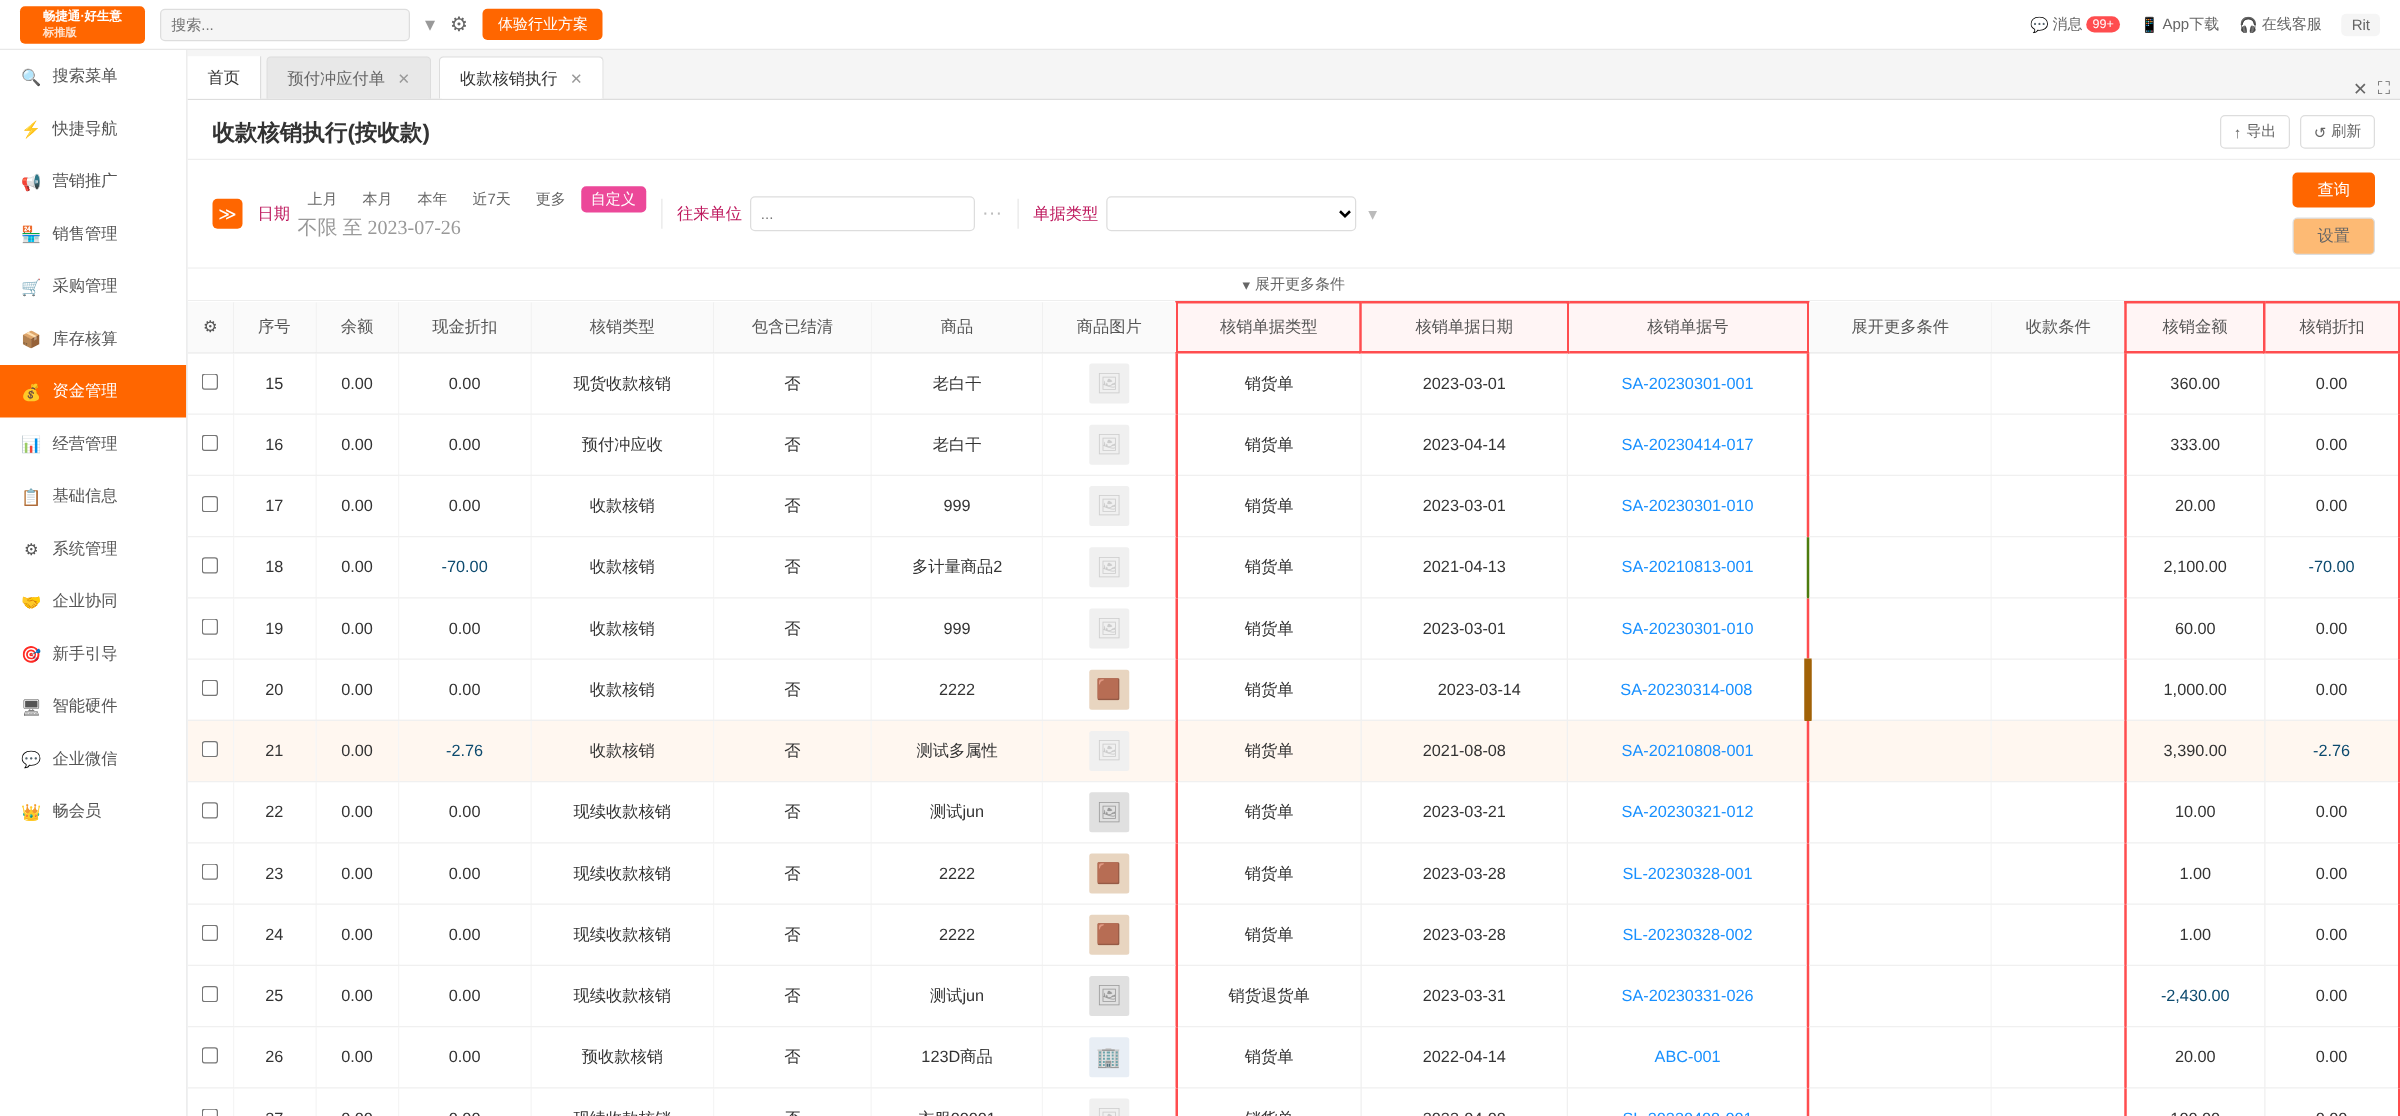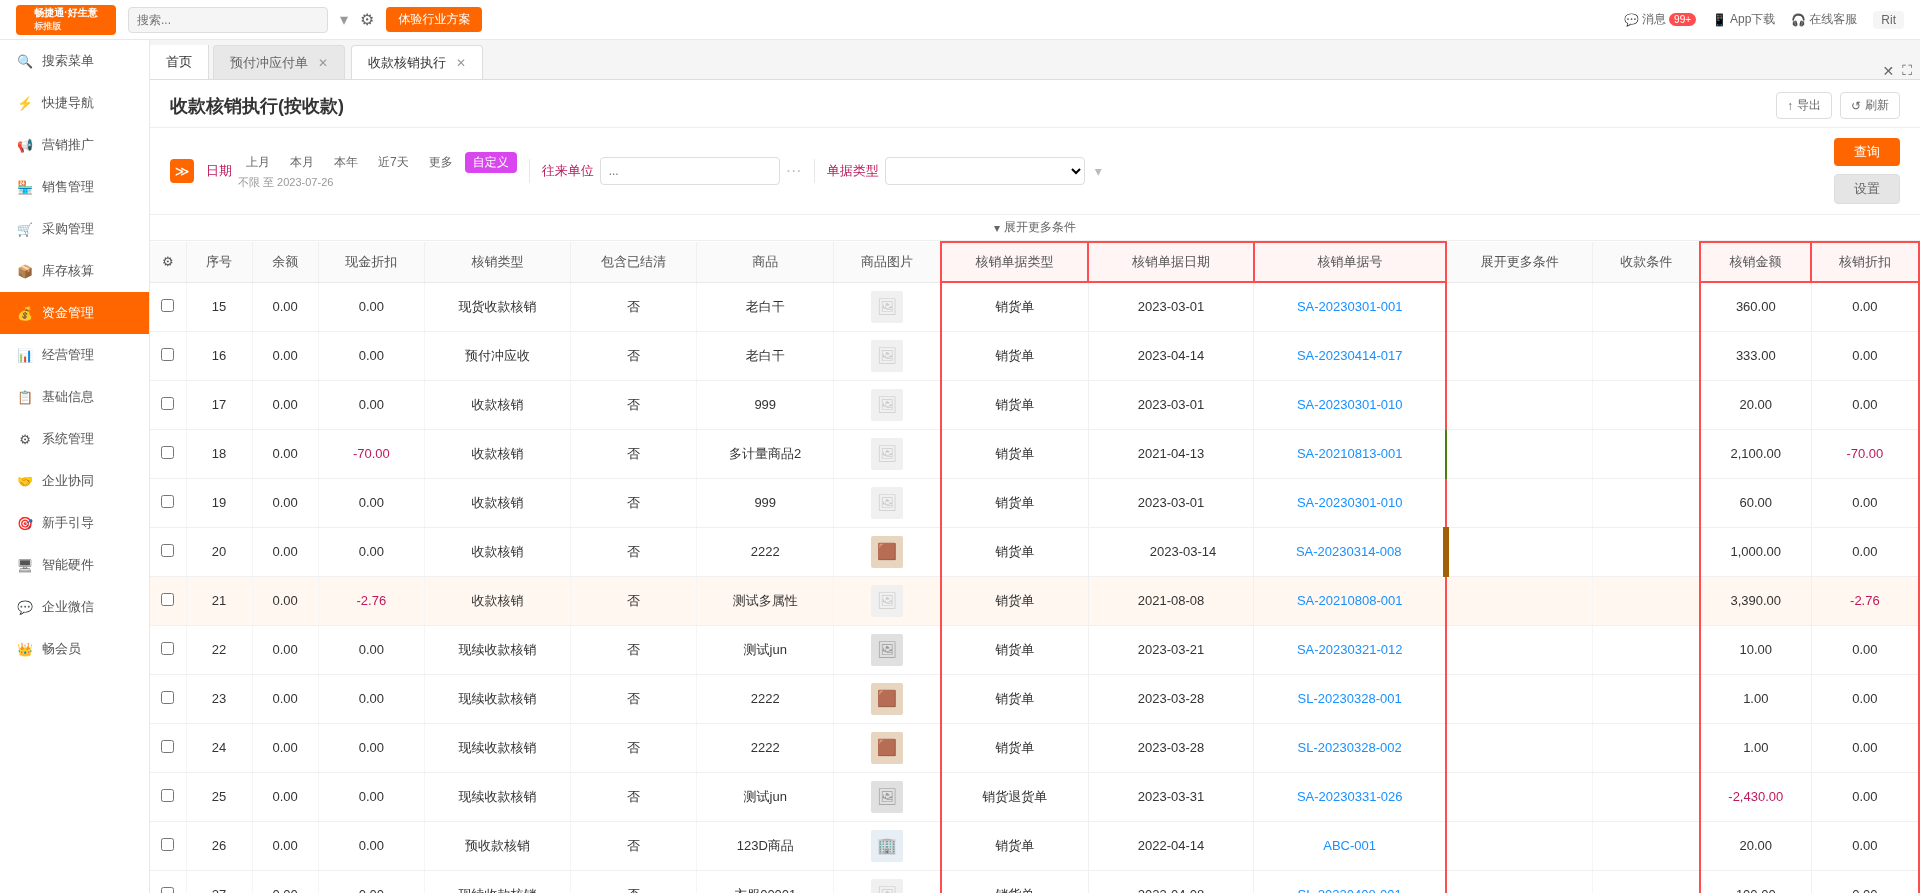--- a/index.html
+++ b/index.html
@@ -45,37 +45,37 @@
     .action-btn { display: flex; align-items: center; gap: 4px; padding: 4px 10px; border: 1px solid #ddd; border-radius: 4px; background: #fff; cursor: pointer; font-size: 12px; color: #666; }
 
     
     .filter-bar { background: #fff; padding: 10px 20px; border-bottom: 1px solid #eee; display: flex; align-items: center; gap: 12px; flex-wrap: wrap; }
     .filter-expand-btn { width: 24px; height: 24px; background: #ff6600; border-radius: 4px; display: flex; align-items: center; justify-content: center; color: #fff; cursor: pointer; font-size: 14px; flex-shrink: 0; }
     .filter-item { display: flex; align-items: center; gap: 6px; }
     .filter-label { color: #be185d; font-size: 13px; }
     .filter-date-group { display: flex; align-items: flex-start; flex-direction: column; gap: 2px; }
     .filter-date-btns { display: flex; gap: 4px; align-items: center; }
     .date-btn { padding: 2px 8px; border: none; background: none; cursor: pointer; color: #666; font-size: 12px; }
-    .date-btn.active { color: #fff; background: #d946ef; border-radius: 4px; }
-    .date-range { font-size: 11px; color: #999; }
+    .date-btn.active { color: #fff; background: #ec4899; border-radius: 4px; }
+    .date-range { font-size: 16px; color: #999; font-family: Liberation Serif, serif; }
     .filter-divider { width: 1px; height: 24px; background: #e8e8e8; }
     .filter-select { min-width: 180px; height: 28px; border: 1px solid #ddd; border-radius: 4px; padding: 0 8px; font-size: 12px; background: #fff; }
     .query-btn { background: #ff6600; color: #fff; border: none; border-radius: 4px; padding: 5px 20px; font-size: 13px; cursor: pointer; margin-left: auto; }
-    .settings-btn { background: #e5e5e5; color: #666; border: 1px solid #ddd; border-radius: 4px; padding: 5px 16px; font-size: 13px; cursor: pointer; }
+    .settings-btn { background: #fdba74; color: #666; border: 1px solid #ddd; border-radius: 4px; padding: 5px 16px; font-size: 13px; cursor: pointer; }
     .expand-more { text-align: center; background: #fff; padding: 4px 0; border-bottom: 1px solid #eee; }
     .expand-more-btn { background: none; border: none; cursor: pointer; color: #666; font-size: 12px; display: flex; align-items: center; gap: 4px; margin: 0 auto; }
 
     
     .table-container { flex: 1; overflow: auto; background: #fff; margin: 0; position: relative; }
     table { width: 100%; border-collapse: collapse; font-size: 13px; min-width: 1600px; }
     thead tr { background: #fafafa; }
     th { padding: 10px 8px; text-align: center; border-bottom: 1px solid #e8e8e8; border-right: 1px solid #f0f0f0; color: #555; font-weight: 500; white-space: nowrap; position: sticky; top: 0; background: #fafafa; z-index: 2; }
     td { padding: 8px 8px; text-align: center; border-bottom: 1px solid #f0f0f0; border-right: 1px solid #f5f5f5; white-space: nowrap; }
     tr.highlighted td { background: #fff7f0; }
-    .text-red { color: #be185d; }
+    .text-red { color: #0c4a6e; }
     .text-link { color: #1890ff; cursor: pointer; text-decoration: none; }
 
     
     ::-webkit-scrollbar { width: 6px; height: 6px; }
     ::-webkit-scrollbar-track { background: #f0f0f0; }
     ::-webkit-scrollbar-thumb { background: #ccc; border-radius: 3px; }
 
     
     .gear-col { width: 36px; }
   </style>

